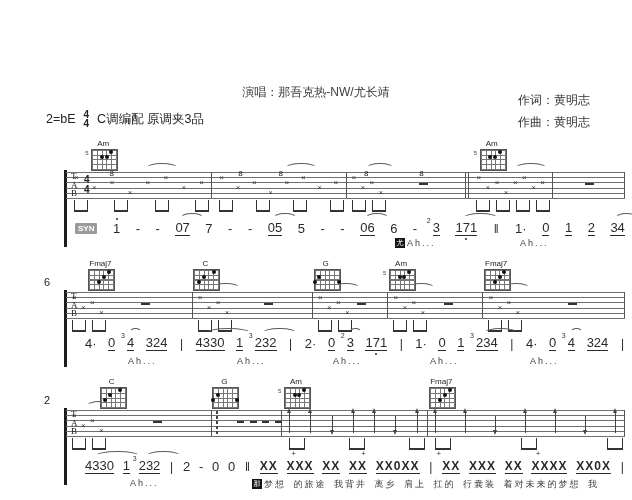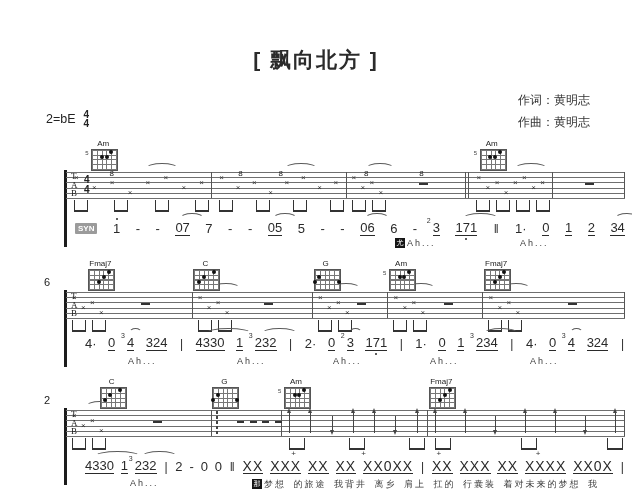--- a/index.html
+++ b/index.html
@@ -35,46 +35,47 @@
   .arr.u::before{content:"";position:absolute;top:-4px;left:-2px;
       border-left:2.5px solid transparent;border-right:2.5px solid transparent;border-bottom:5px solid #444;}
   .arr.d::before{content:"";position:absolute;bottom:-4px;left:-2px;
       border-left:2.5px solid transparent;border-right:2.5px solid transparent;border-top:5px solid #444;}
   .plus{position:absolute;font-size:8px;line-height:8px;color:#333;}
   .squig{position:absolute;width:2px;background:repeating-linear-gradient(180deg,#444 0 3px,transparent 3px 5px);}
   .jrow{position:absolute;display:flex;justify-content:space-between;align-items:flex-end;}
   .tok{position:relative;font-size:13px;line-height:14px;color:#2a2a2a;white-space:nowrap;}
   .tok.u{border-bottom:1px solid #2a2a2a;padding-bottom:0px;}
   .tok.bar{font-size:12px;padding:0 1px;}
-  .tok.x{font-size:14px;font-weight:normal;letter-spacing:1px;}
+  .tok.x{font-size:12px;font-weight:bold;letter-spacing:1px;}
   .tok i{position:absolute;font-style:normal;}
   .tok i.hi{top:-4px;left:50%;width:2px;height:2px;margin-left:-1px;border-radius:50%;background:#2a2a2a;}
   .tok i.lo{bottom:-5px;left:50%;width:2px;height:2px;margin-left:-1px;border-radius:50%;background:#2a2a2a;}
   .tok i.tie{left:35%;top:-8px;width:150%;height:8px;border:1px solid transparent;
              border-top:1px solid #5a5a5a;border-radius:50%;}
   .tok i.g{top:-7px;left:-6px;font-size:7px;color:#333;}
   .badge-gray{background:#9b9b9b;color:#fff;font-size:8px;font-weight:bold;padding:1px 3px;
               border-radius:1px;align-self:center;line-height:9px;}
   .lyric{position:absolute;font-size:9px;color:#3d3d3d;letter-spacing:2px;word-spacing:3px;white-space:nowrap;}
   .lyric i.vb{display:inline-block;font-style:normal;background:#151515;color:#fff;font-size:7px;
               width:10px;height:10px;line-height:10px;text-align:center;vertical-align:1px;margin-right:2px;letter-spacing:0;}
 </style>
 </head>
 <body>
 
 <div id="sheet">
-  <div class="title">[ 飘向北方 ]</div>
+  <div class="subtitle">演唱：那吾克热-NW/尤长靖</div>
   <div class="credit c1">作词：黄明志</div>
   <div class="credit c2">作曲：黄明志</div>
   <div class="keyline">
     <span>2=bE</span>
     <span class="frac">
       <b>4</b>
       <b>4</b>
     </span>
+    <span>C调编配 原调夹3品</span>
   </div>
   <div id="score">
       <div class="bracket" style="left: 64px; top: 170px; height: 77px;"></div>
       <div class="staff-line" style="left: 66px; width: 559px; top: 172px;"></div>
       <div class="staff-line" style="left: 66px; width: 559px; top: 177.2px;"></div>
       <div class="staff-line" style="left: 66px; width: 559px; top: 182.4px;"></div>
       <div class="staff-line" style="left: 66px; width: 559px; top: 187.6px;"></div>
       <div class="staff-line" style="left: 66px; width: 559px; top: 192.8px;"></div>
       <div class="staff-line" style="left: 66px; width: 559px; top: 198px;"></div>
       <div class="barline" style="left: 624px; top: 172px; height: 26px;"></div>

